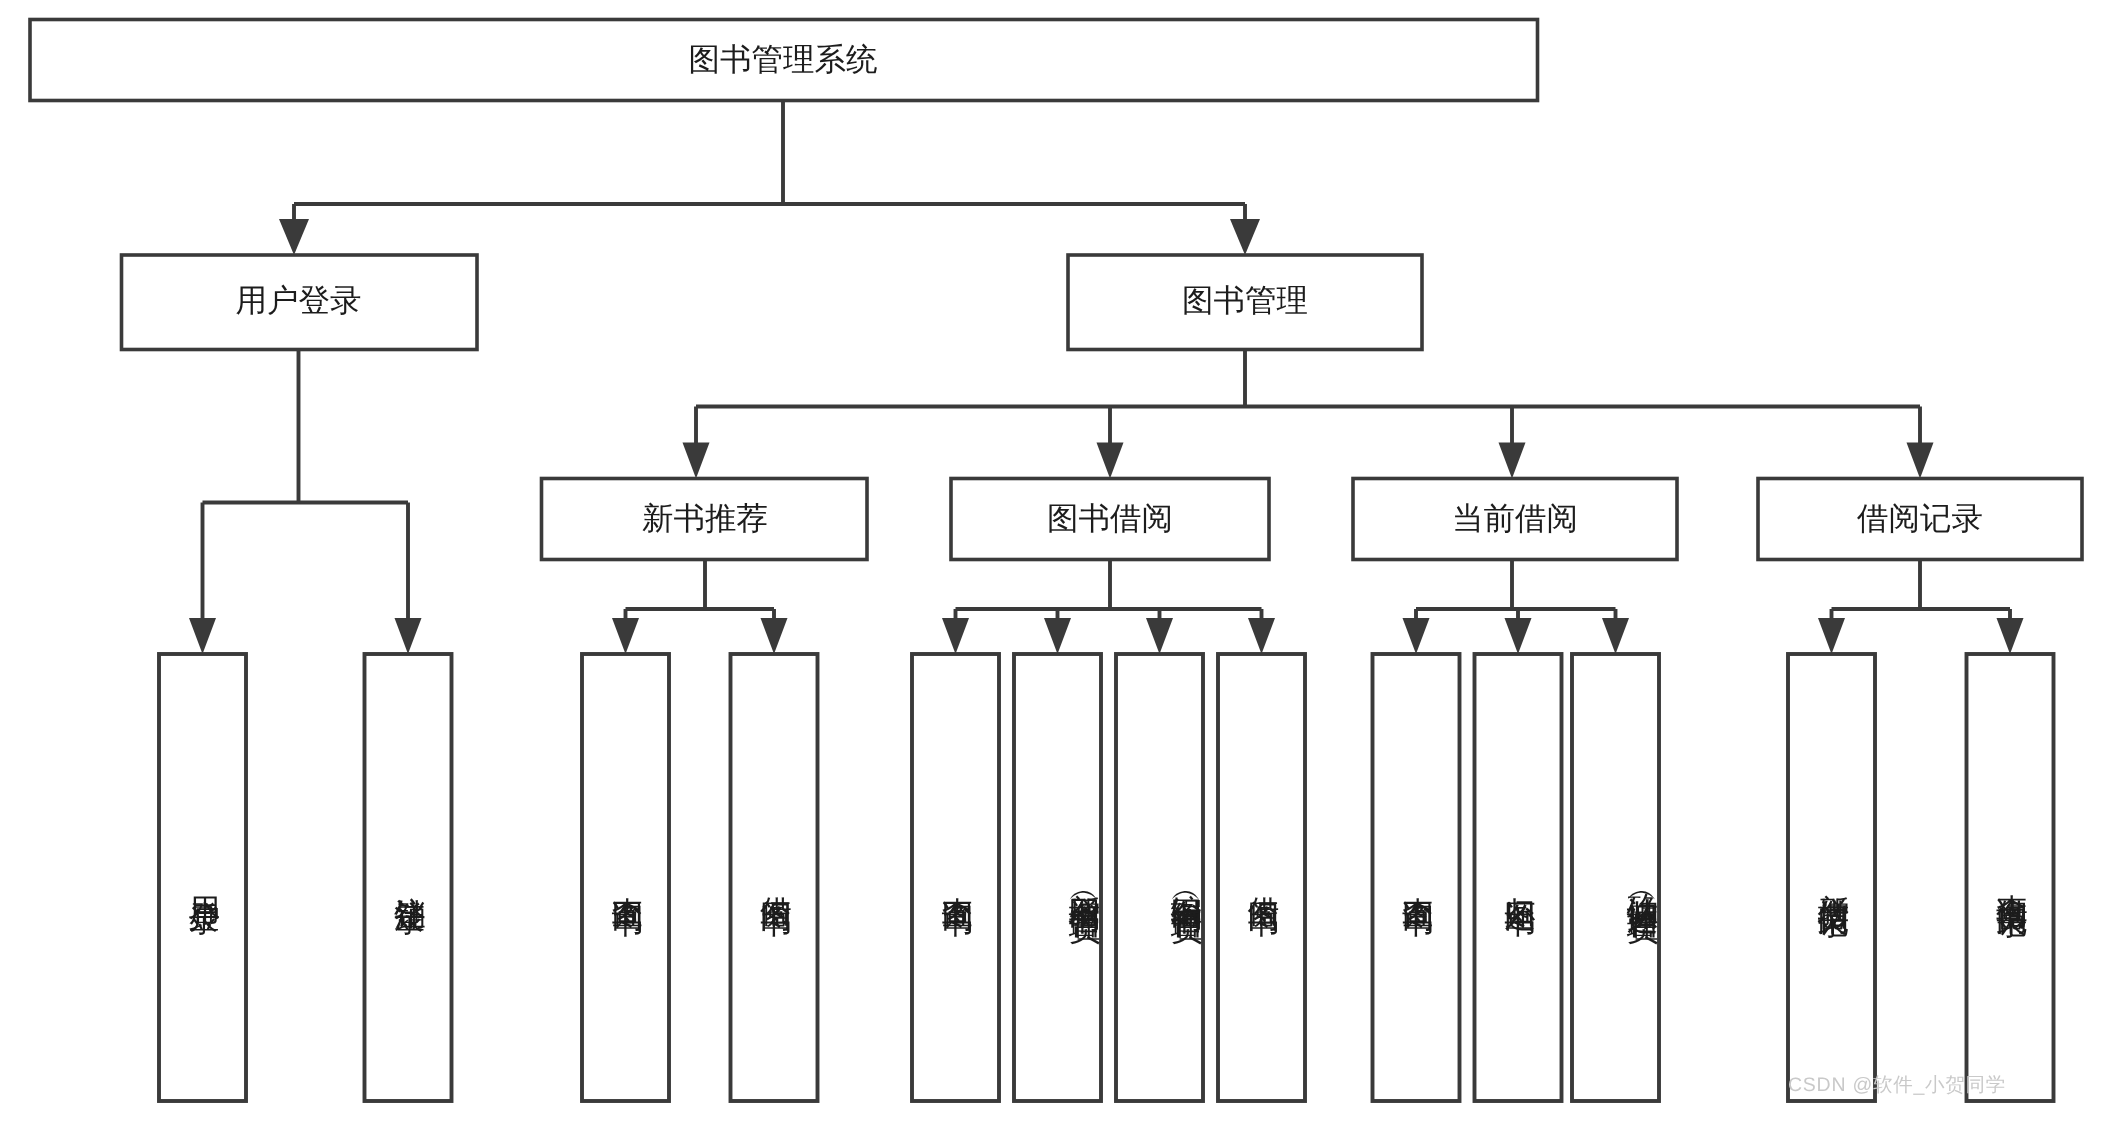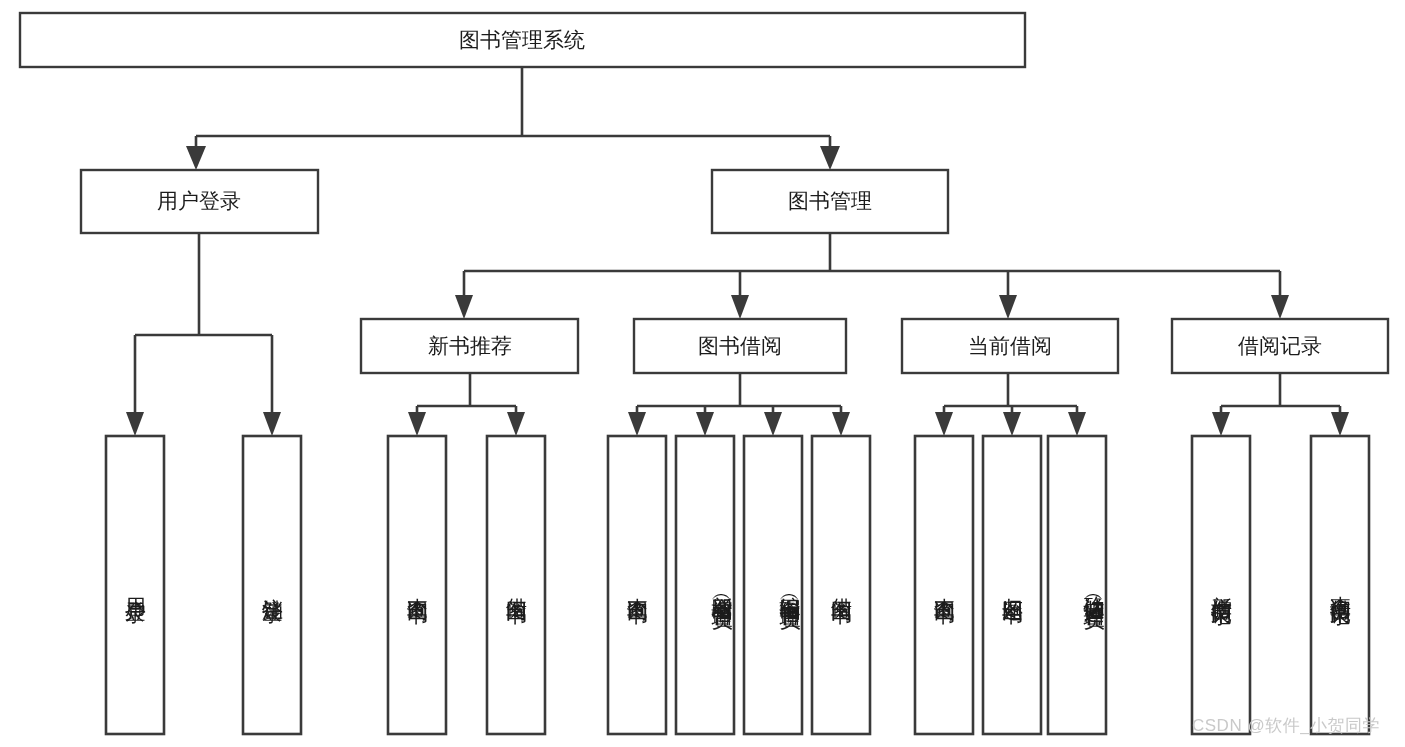--- a/index.html
+++ b/index.html
@@ -58,21 +58,21 @@
     line-height: 1.18;
     color: #1c1c1c;
     letter-spacing: 2px;
     text-align: center;
     white-space: nowrap;
     pointer-events: none;
   }
   .watermark {
     position: absolute;
     font-family: "Liberation Sans", "DejaVu Sans", sans-serif;
-    font-size: 17px;
+    font-size: 13px;
     color: #c9c9c9;
     white-space: nowrap;
     letter-spacing: 0.5px;
   }
 </style>
 </head>
 <body>
 
 <div id="diagram-root">
 

